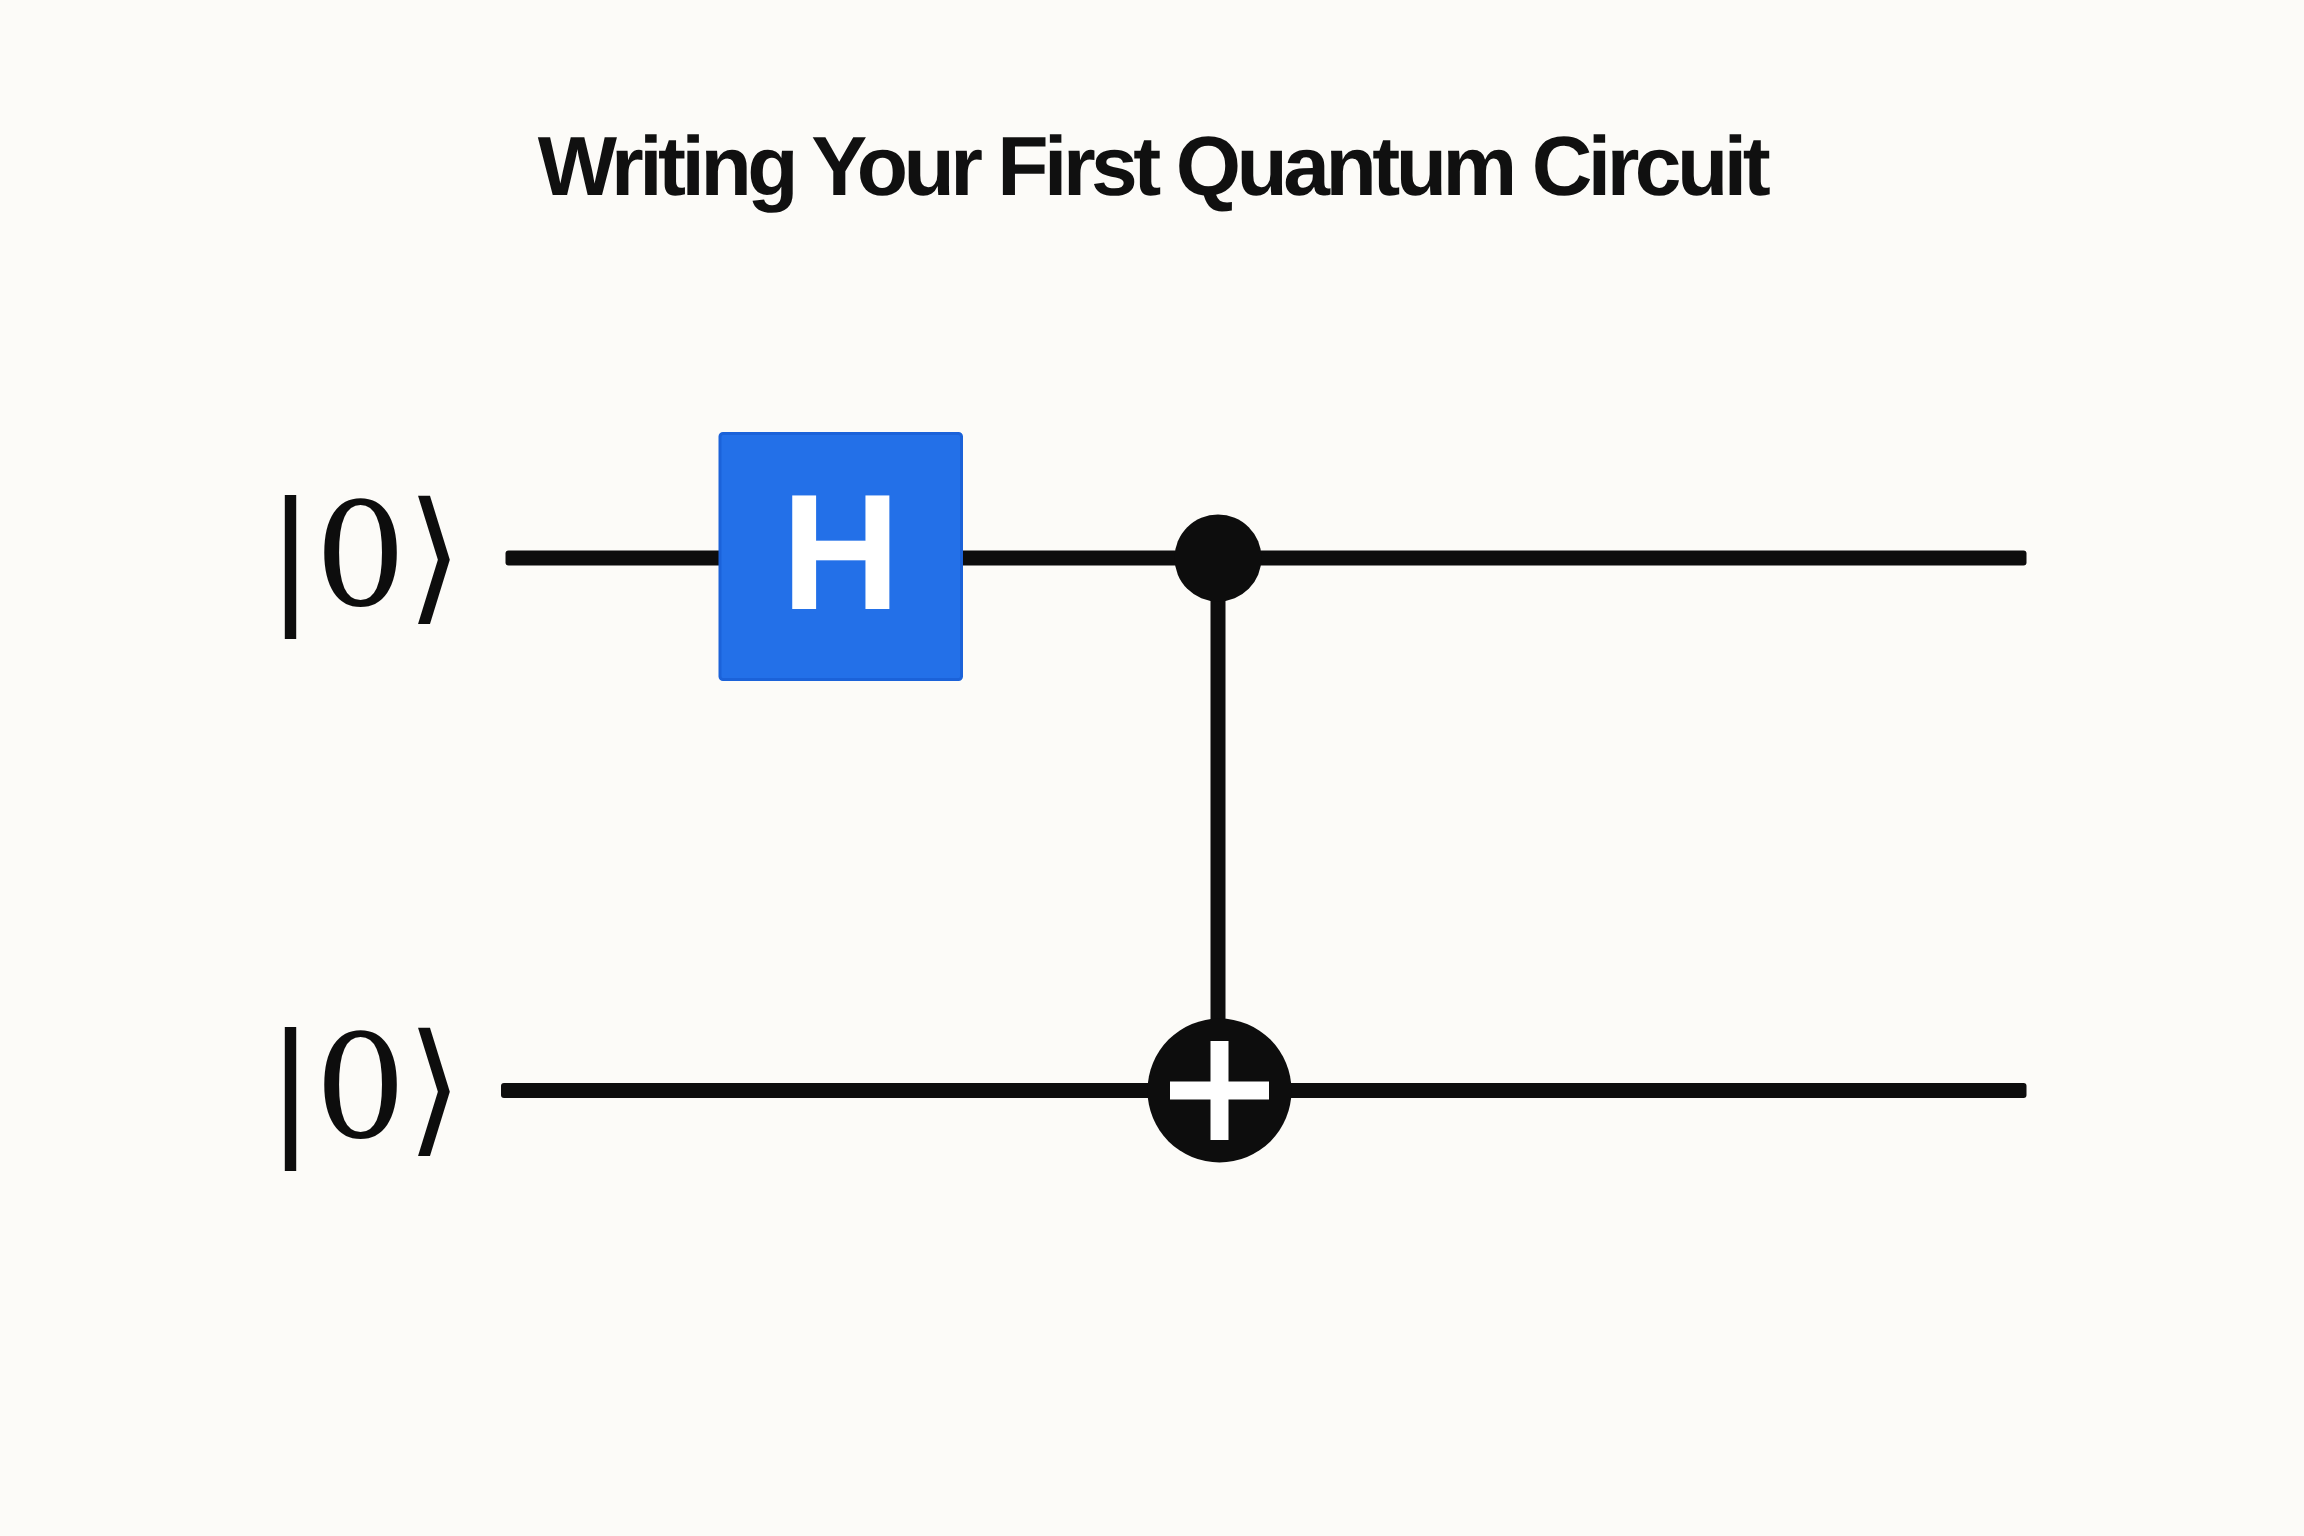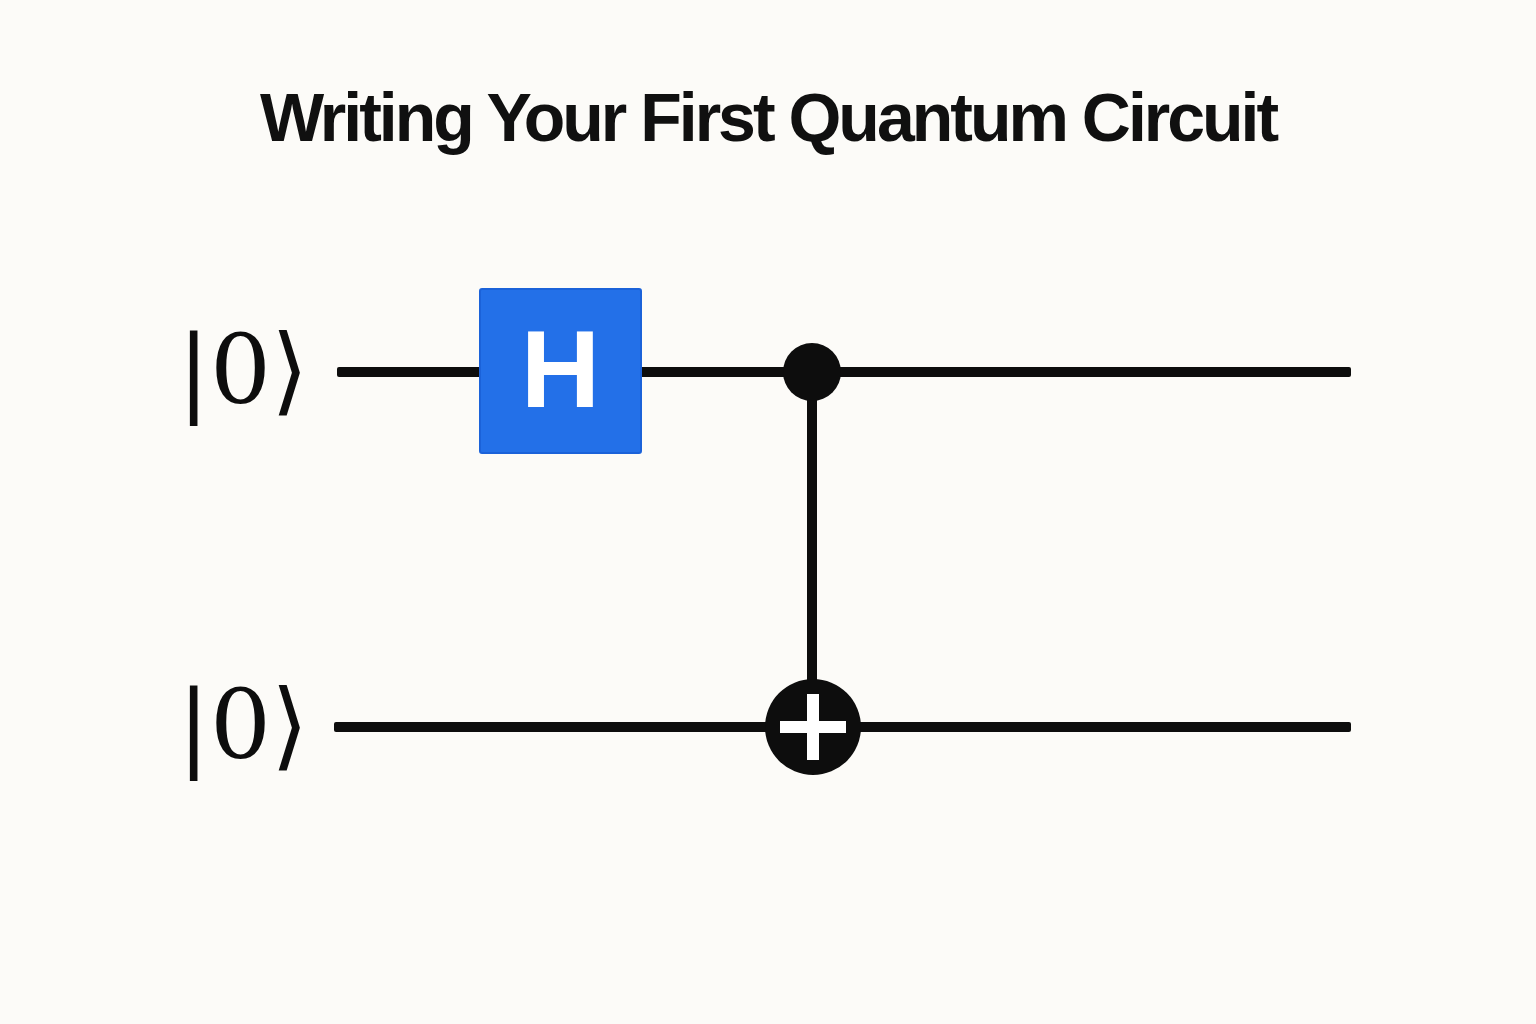--- a/index.html
+++ b/index.html
@@ -18,21 +18,21 @@
     overflow: hidden;
   }
   
   .page-title {
     position: absolute;
     top: 78px;
     left: 0;
     width: 100%;
     margin: 0;
     text-align: center;
-    font-size: 68px;
+    font-size: 56px;
     font-weight: 700;
     letter-spacing: -3px;
     color: #101010;
     font-family: "Liberation Sans", "DejaVu Sans", sans-serif;
   }
   
   .wire {
     position: absolute;
     height: 10px;
     background: #0d0d0d;

